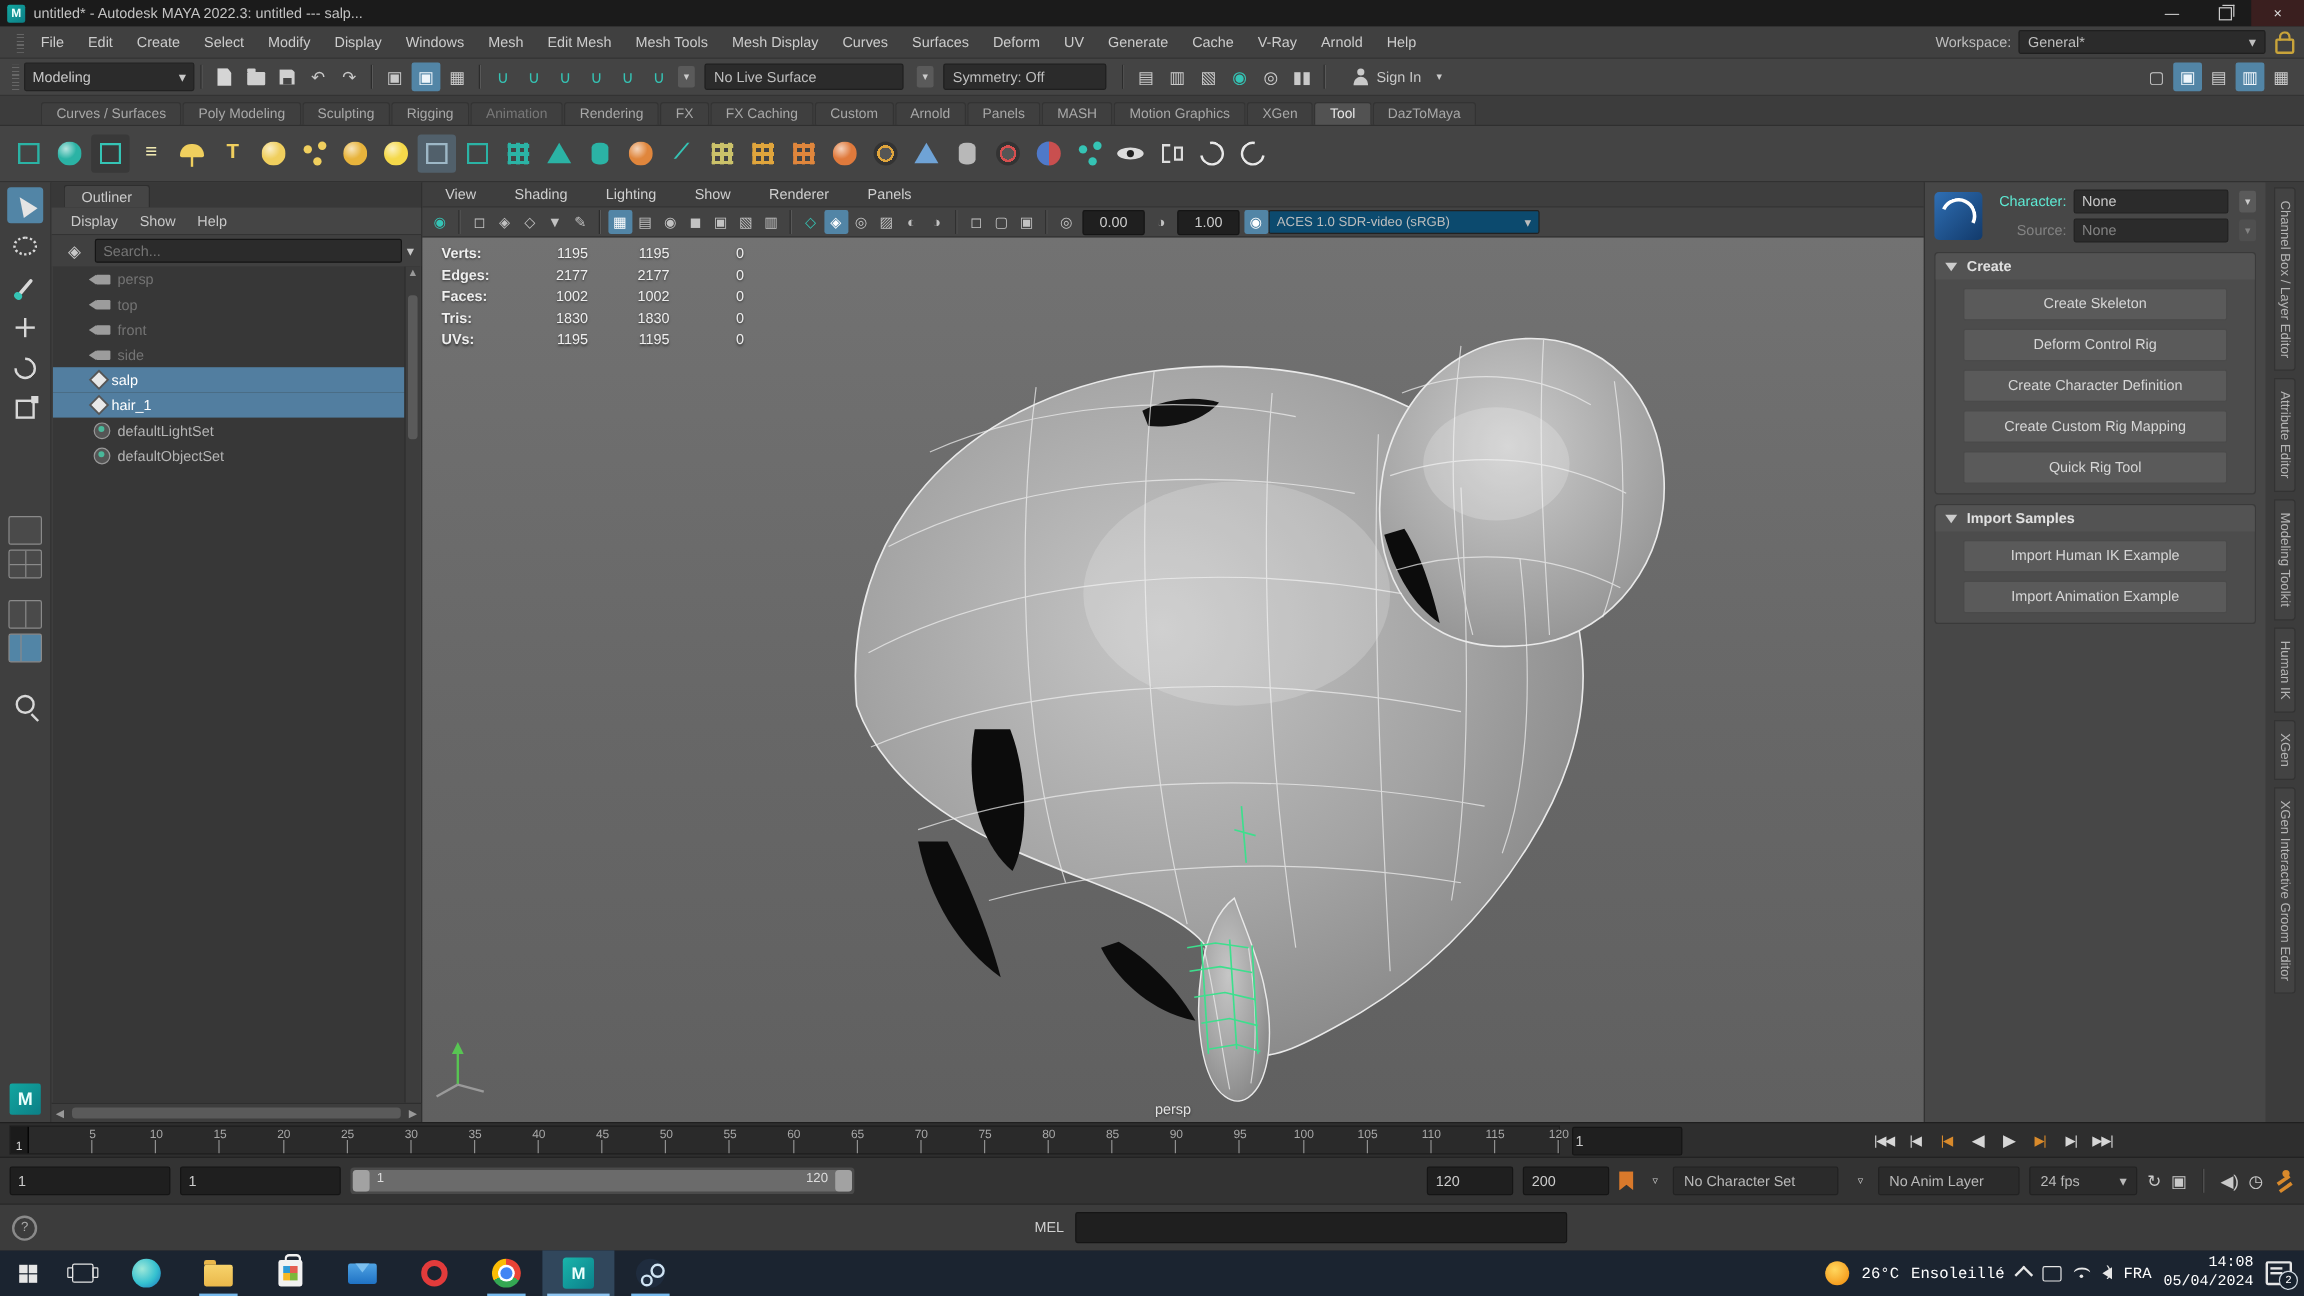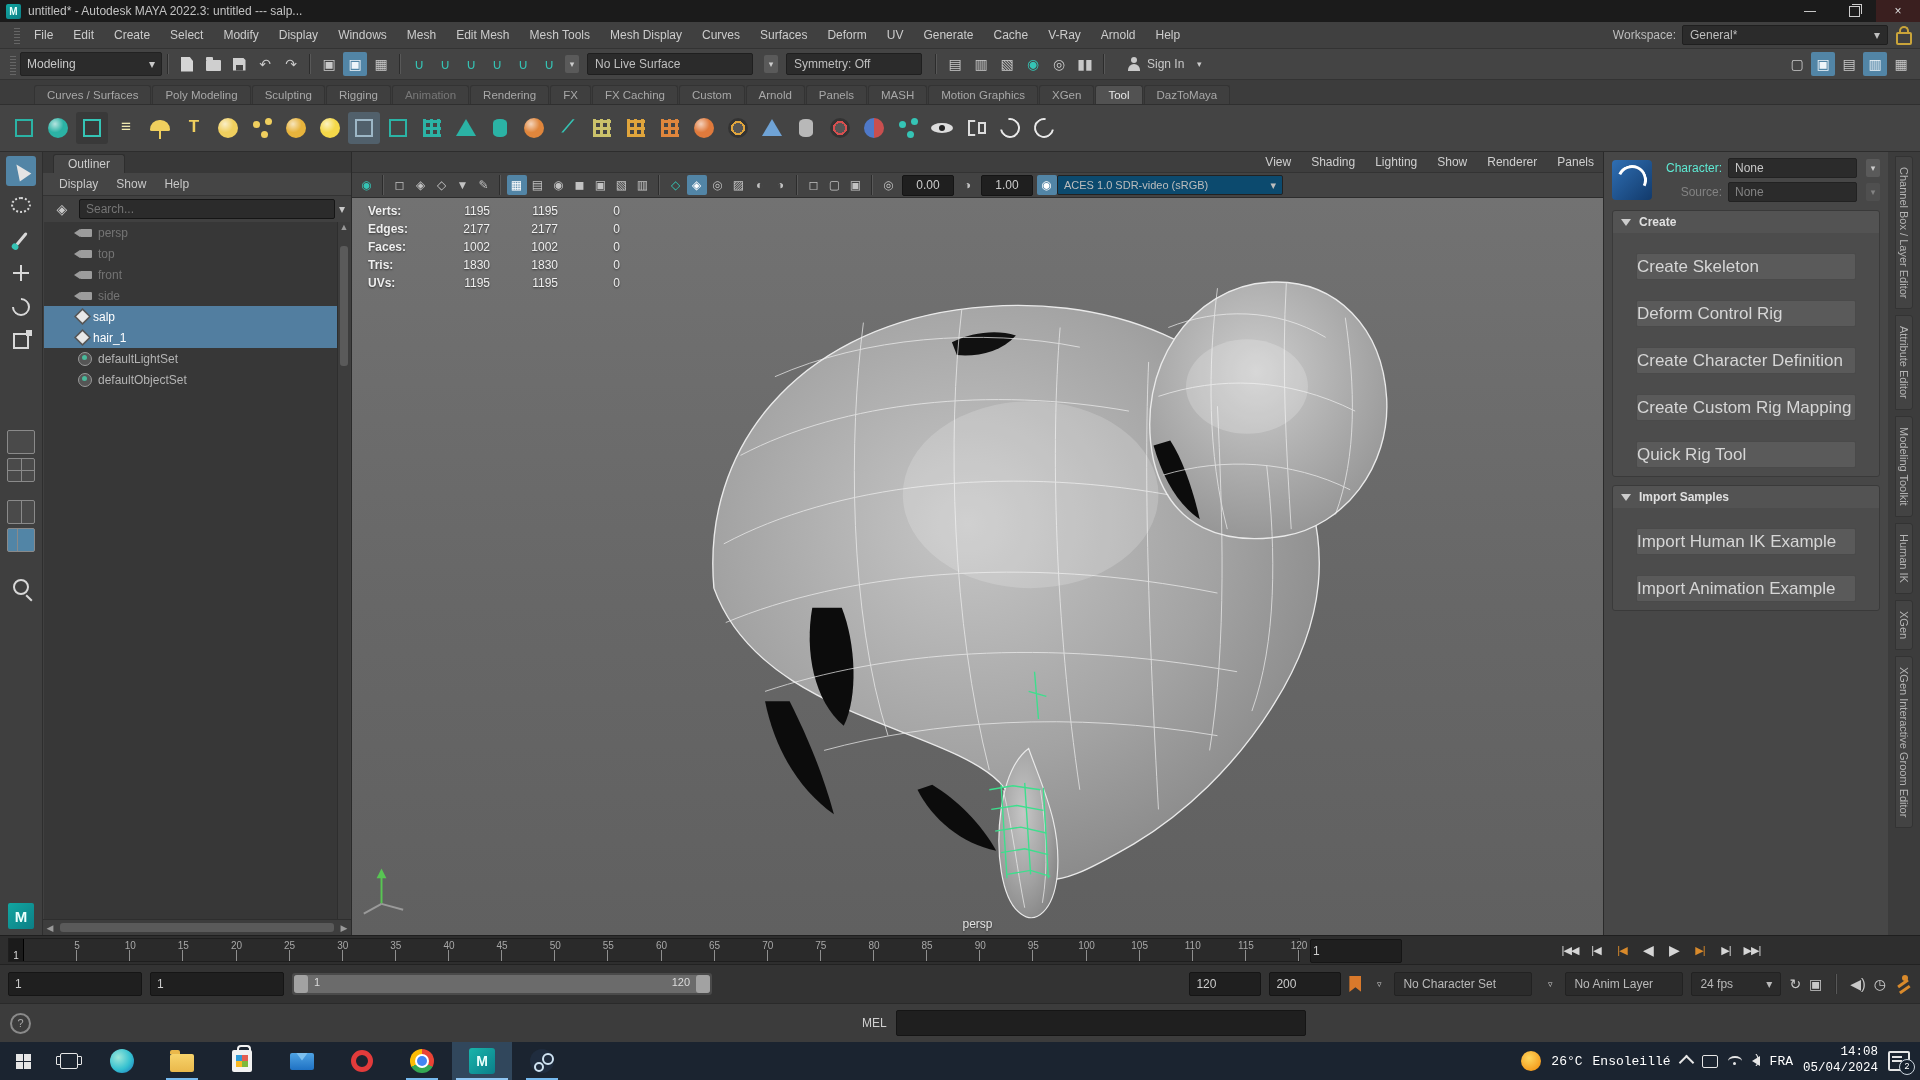--- a/index.html
+++ b/index.html
@@ -103,21 +103,21 @@
   .meshico{width:9px;height:9px;background:#e8e8e8;transform:rotate(45deg);box-shadow:0 0 0 1.5px #555;}
   .setico{width:12px;height:12px;border-radius:50%;background:#555;border:1px solid #999;position:relative;}
   .setico::after{content:'';position:absolute;left:3px;top:2px;width:5px;height:5px;border-radius:50%;background:#49b89a;}
   .vscroll{position:absolute;right:0;top:0;bottom:0;width:12px;background:#3d3d3d;border-left:1px solid #2e2e2e;display:flex;flex-direction:column;align-items:center;}
   .vthumb{width:8px;height:120px;background:#5a5a5a;border-radius:3px;margin-top:14px;}
   .hscroll{height:15px;background:#3d3d3d;border-top:1px solid #2e2e2e;display:flex;align-items:center;}
   .hthumb{flex:1;height:9px;background:#5a5a5a;border-radius:3px;margin:0 3px;}
   .arr{width:14px;text-align:center;color:#999;font-size:9px;}
   
   .viewport{flex:1;display:flex;flex-direction:column;border-right:1px solid #2a2a2a;min-width:0;}
-  .vmenus{height:20px;background:#3e3e3e;display:flex;align-items:center;gap:2px;padding-left:10px;border-bottom:1px solid #333;justify-content:flex-end;}
+  .vmenus{height:20px;background:#3e3e3e;display:flex;align-items:center;gap:14px;padding-left:10px;border-bottom:1px solid #333;}
   .vmenus span{padding:0 9px;color:#cfcfcf;}
   .vtools{height:24px;background:#434343;display:flex;align-items:center;padding:0 4px;border-bottom:1px solid #2d2d2d;}
   .vi{width:20px;height:20px;margin:0 .5px;border-radius:2px;display:flex;align-items:center;justify-content:center;color:#c2c2c2;position:relative;}
   .vi::before{content:attr(data-g);font-size:12px;}
   .vi.on{background:#5285a6;color:#fff;}
   .vi.teal{color:#35c4b5;}
   .vnum{width:46px;height:17px;margin:0 3px;text-align:center;}
   .aces{width:212px;height:18px;background:#0c4a6e;border:1px solid #222;border-radius:2px;display:flex;align-items:center;padding:0 6px;font-size:11px;color:#bdbdbd;justify-content:space-between;}
   .canvas{flex:1;position:relative;background:linear-gradient(#727272,#676767 55%,#606060);overflow:hidden;}
   .hud{position:absolute;left:16px;top:6px;display:grid;grid-template-columns:54px 68px 68px 62px;row-gap:4px;font-size:12px;color:#efefef;text-shadow:0 1px 2px rgba(0,0,0,.55);}
@@ -129,21 +129,21 @@
   .hik{width:268px;background:#474747;display:flex;flex-direction:column;padding:6px 8px;gap:4px;}
   .hiklogo{width:40px;height:40px;border-radius:4px;background:linear-gradient(135deg,#2f6fb4,#123a6b);position:relative;flex:none;}
   .hiklogo::before{content:'';position:absolute;inset:5px;border:3px solid #fff;border-radius:50%;border-bottom-color:transparent;border-left-color:transparent;transform:rotate(-20deg);}
   .hikrow{display:flex;align-items:center;gap:6px;}
   .hiklab{width:64px;text-align:right;color:#5eead4;}
   .hiklab.dim,.hikval.dim{color:#838383;}
   .hikval{flex:1;height:18px;background:#2b2b2b;border:1px solid #222;border-radius:2px;display:flex;align-items:center;padding:0 6px;}
   .frame{background:#4c4c4c;border:1px solid #3a3a3a;border-radius:3px;margin-top:4px;padding-bottom:8px;}
   .fhead{height:22px;display:flex;align-items:center;gap:8px;padding-left:8px;background:#535353;border-radius:3px 3px 0 0;color:#e0e0e0;font-weight:bold;}
   .tridown{width:0;height:0;border-left:5px solid transparent;border-right:5px solid transparent;border-top:7px solid #ccc;}
-  .hbtn{display:block;width:82%;margin:20px auto 0;height:25px;background:#5a5a5a;border:1px solid #4a4a4a;border-radius:2px;color:#d6d6d6;font-size:17px;text-align:left;line-height:25px;}
+  .hbtn{display:block;width:82%;margin:7px auto 0;height:25px;background:#5a5a5a;border:1px solid #4a4a4a;border-radius:2px;color:#d6d6d6;font-size:12px;text-align:center;line-height:25px;}
   
   .sidetabs{width:32px;background:#3c3c3c;display:flex;flex-direction:column;align-items:center;padding-top:4px;gap:6px;}
   .vtab{writing-mode:vertical-lr;color:#b5b5b5;font-size:11px;background:#434343;border:1px solid #333;border-radius:0 3px 3px 0;padding:10px 2px;}
   
   .timeslider{height:28px;background:#2e2e2e;border-top:1px solid #1f1f1f;display:flex;align-items:stretch;}
   .ruler{flex:1;max-width:1290px;display:flex;position:relative;background:#2a2a2a;border:1px solid #1e1e1e;margin:2px 0 2px 8px;}
   .curmark{width:14px;background:#1b1b1b;color:#ddd;display:flex;align-items:flex-end;justify-content:center;font-size:10px;border-right:1px solid #000;}
   .tk{flex:1;position:relative;color:#a8a8a8;font-size:10px;}
   .tk b{position:absolute;right:0;top:1px;transform:translateX(50%);font-weight:normal;}
   .tk::after{content:'';position:absolute;right:0;bottom:0;width:1px;height:11px;background:#8f8f8f;}

